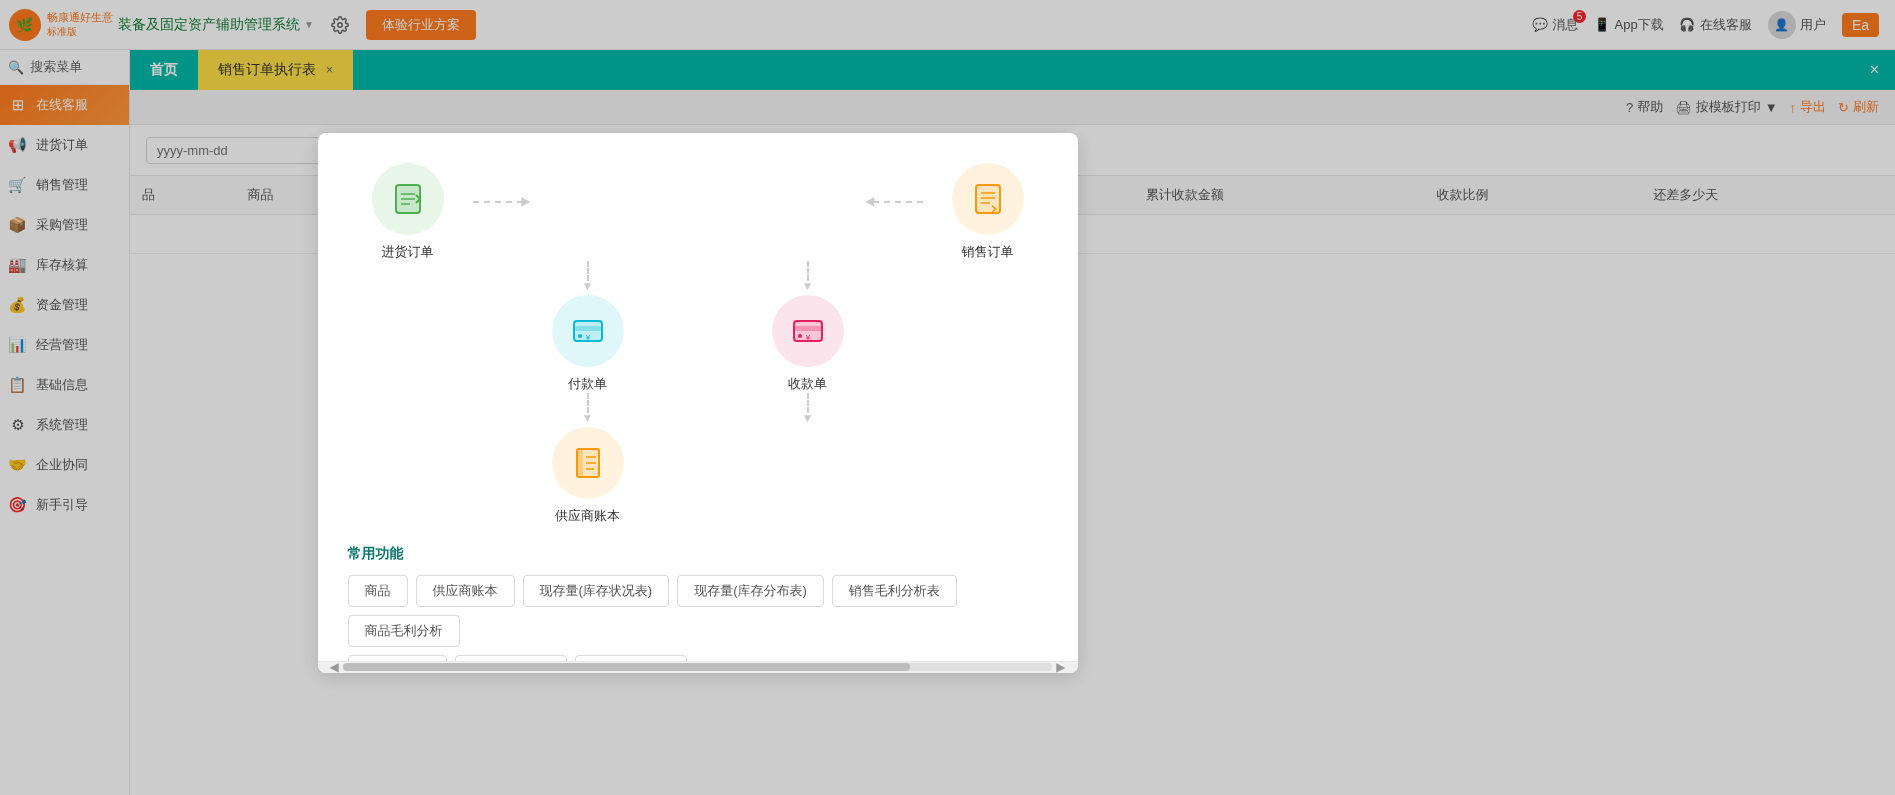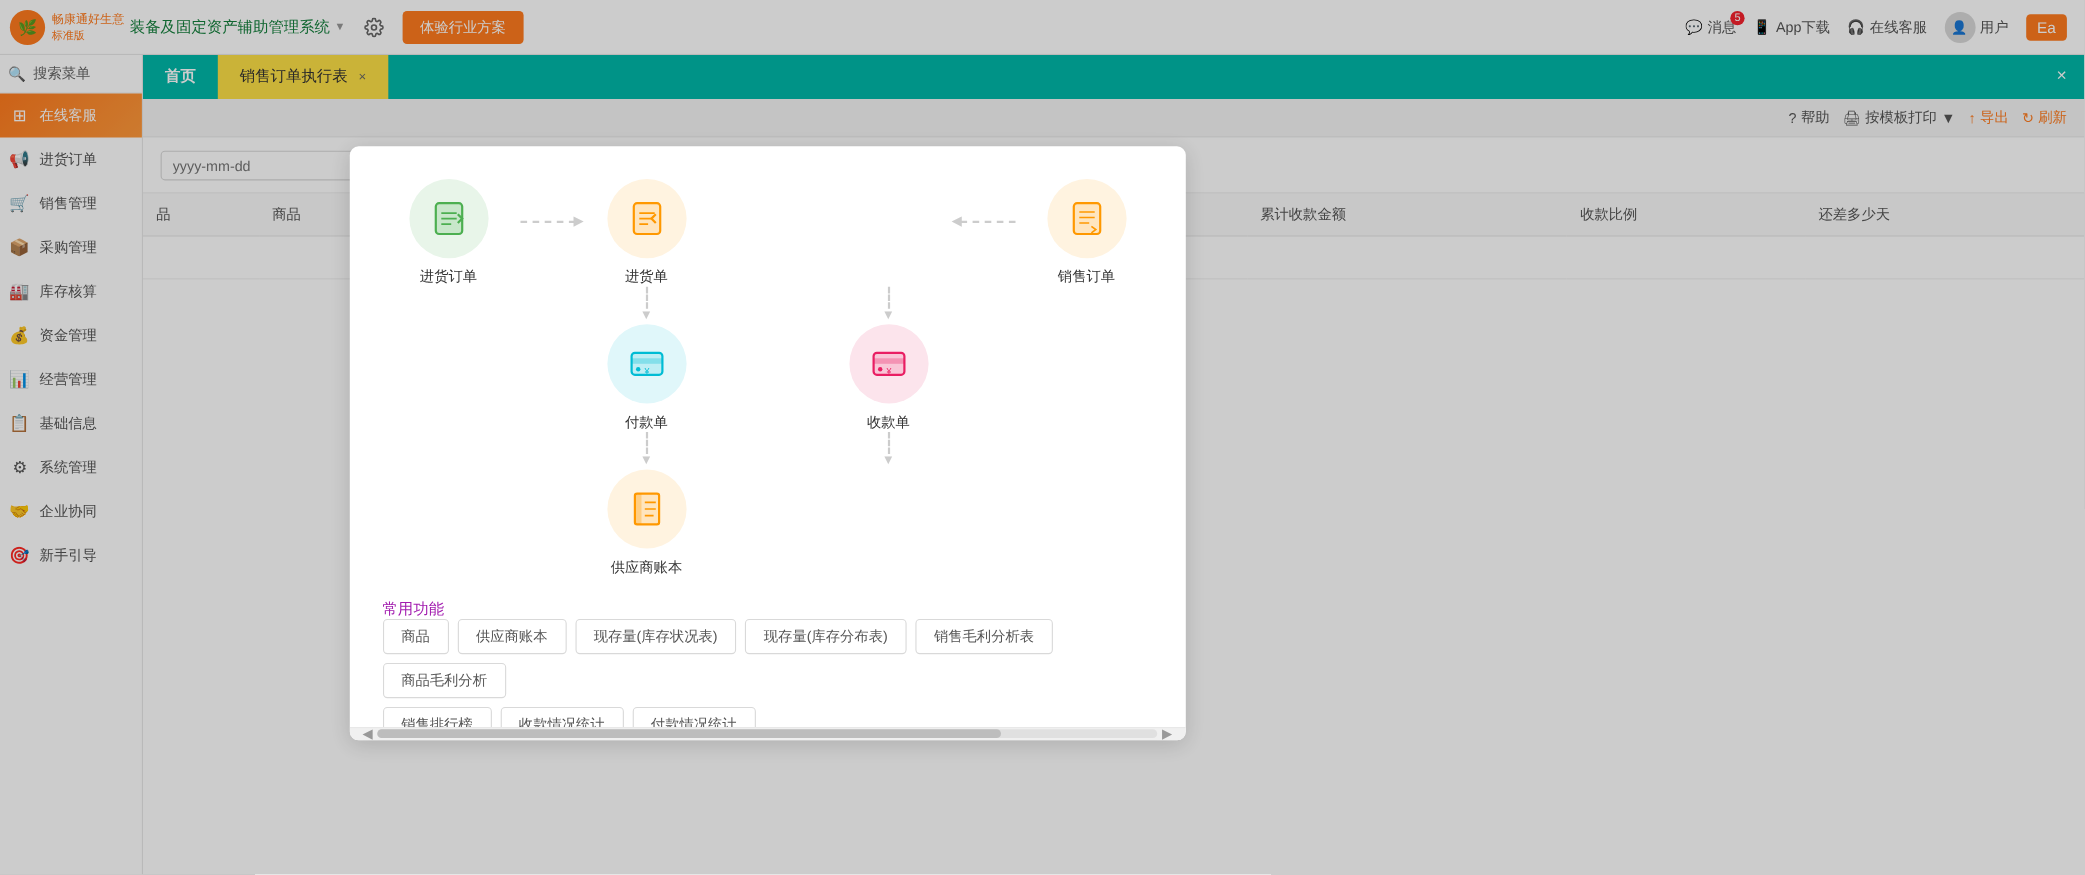--- a/index.html
+++ b/index.html
@@ -79,21 +79,21 @@
     .flow-circle.orange2 { background: #fff3e0; }
     .flow-circle.blue-light { background: #e8f4fd; }
     .flow-label { font-size: 13px; color: #333; }
 
     .flow-arrow-h { display: flex; align-items: center; color: #ccc; font-size: 16px; flex-shrink: 0; width: 60px; justify-content: center; margin-bottom: 20px; position: relative; }
     .dashed-line-h { width: 50px; height: 1px; border-top: 2px dashed #ccc; position: relative; }
     .dashed-line-h::after { content: '▶'; position: absolute; right: -8px; top: -9px; color: #ccc; font-size: 12px; }
 
     
     .common-functions { margin-top: 20px; }
-    .common-functions-title { font-size: 14px; color: #a21caf; font-weight: 400; }
+    .common-functions-title { font-size: 14px; color: #0f766e; margin-bottom: 12px; font-weight: 700; }
     .func-buttons { display: flex; flex-wrap: wrap; gap: 8px; }
     .func-btn { border: 1px solid #d9d9d9; background: white; padding: 6px 16px; border-radius: 4px; cursor: pointer; font-size: 13px; color: #555; white-space: nowrap; }
 
     
     .popup-scrollbar { height: 12px; background: #f0f0f0; border-top: 1px solid #e8e8e8; display: flex; align-items: center; padding: 0 8px; }
     .scrollbar-track { flex: 1; height: 8px; background: #e0e0e0; border-radius: 4px; position: relative; }
     .scrollbar-thumb { height: 8px; background: #bdbdbd; border-radius: 4px; width: 80%; position: absolute; left: 0; }
     .scrollbar-arrow { font-size: 12px; color: #999; cursor: pointer; padding: 0 4px; }
   </style>
 </head>
@@ -290,33 +290,20 @@
                     <path d="M26 22 L30 18 L26 14" fill="none" stroke="#4caf50" stroke-width="2"></path>
                   </svg>
               </div>
               <span class="flow-label">进货订单</span>
             </div>
 
             <div class="flow-arrow-h">
               <div class="dashed-line-h"></div>
             </div>
 
-            <div class="flow-node">
-              <div class="flow-circle orange-light">
-                <svg width="36" height="36" viewBox="0 0 36 36">
-                    <rect x="6" y="4" width="24" height="28" rx="3" fill="#ff9800" opacity="0.15"></rect>
-                    <rect x="6" y="4" width="24" height="28" rx="3" fill="none" stroke="#ff9800" stroke-width="2"></rect>
-                    <line x1="11" y1="13" x2="25" y2="13" stroke="#ff9800" stroke-width="1.5"></line>
-                    <line x1="11" y1="18" x2="22" y2="18" stroke="#ff9800" stroke-width="1.5"></line>
-                    <line x1="11" y1="23" x2="19" y2="23" stroke="#ff9800" stroke-width="1.5"></line>
-                    <path d="M26 14 L22 18 L26 22" fill="none" stroke="#ff9800" stroke-width="2"></path>
-                  </svg>
-              </div>
-              <span class="flow-label">进货单</span>
-            </div>
 
             <div style="flex:1;"></div>
 
 
             <div class="flow-arrow-h" style="transform:scaleX(-1);">
               <div class="dashed-line-h"></div>
             </div>
 
             <div class="flow-node">
               <div class="flow-circle orange">

